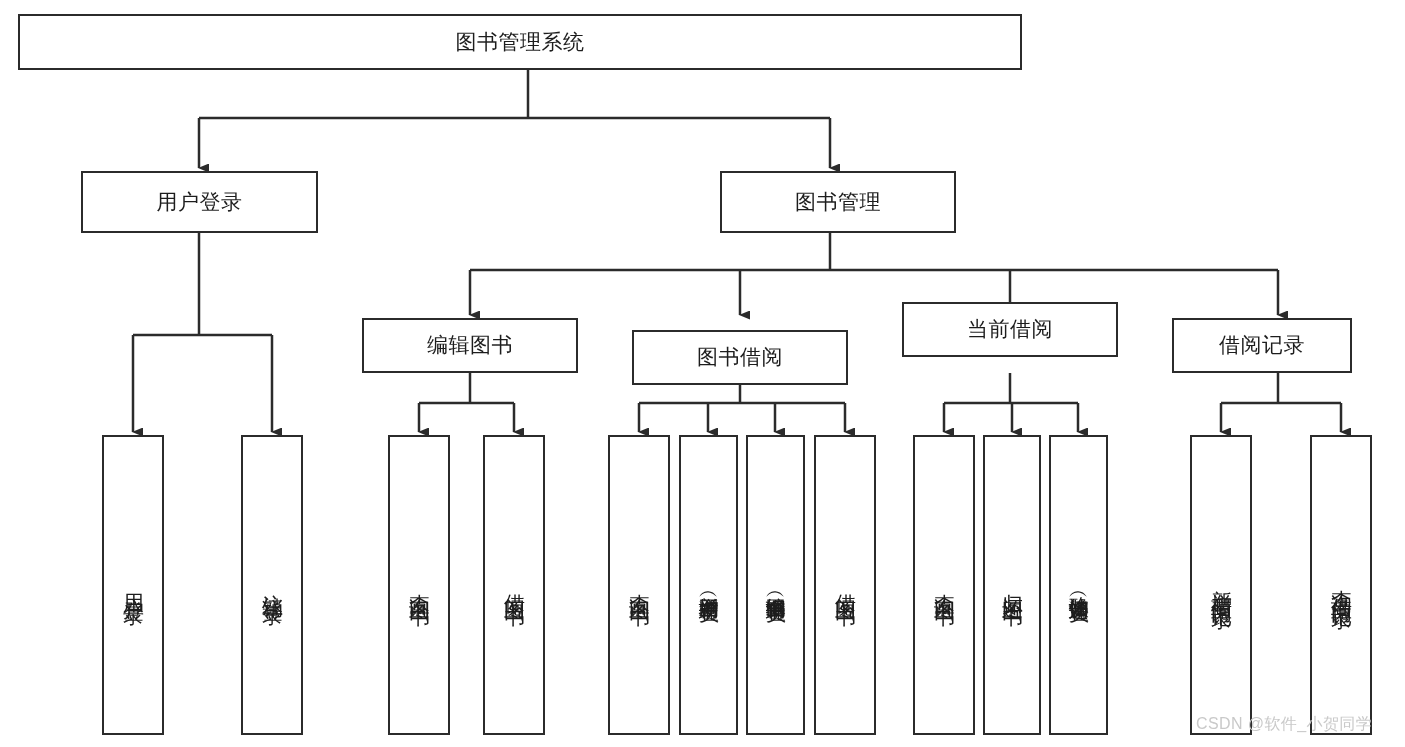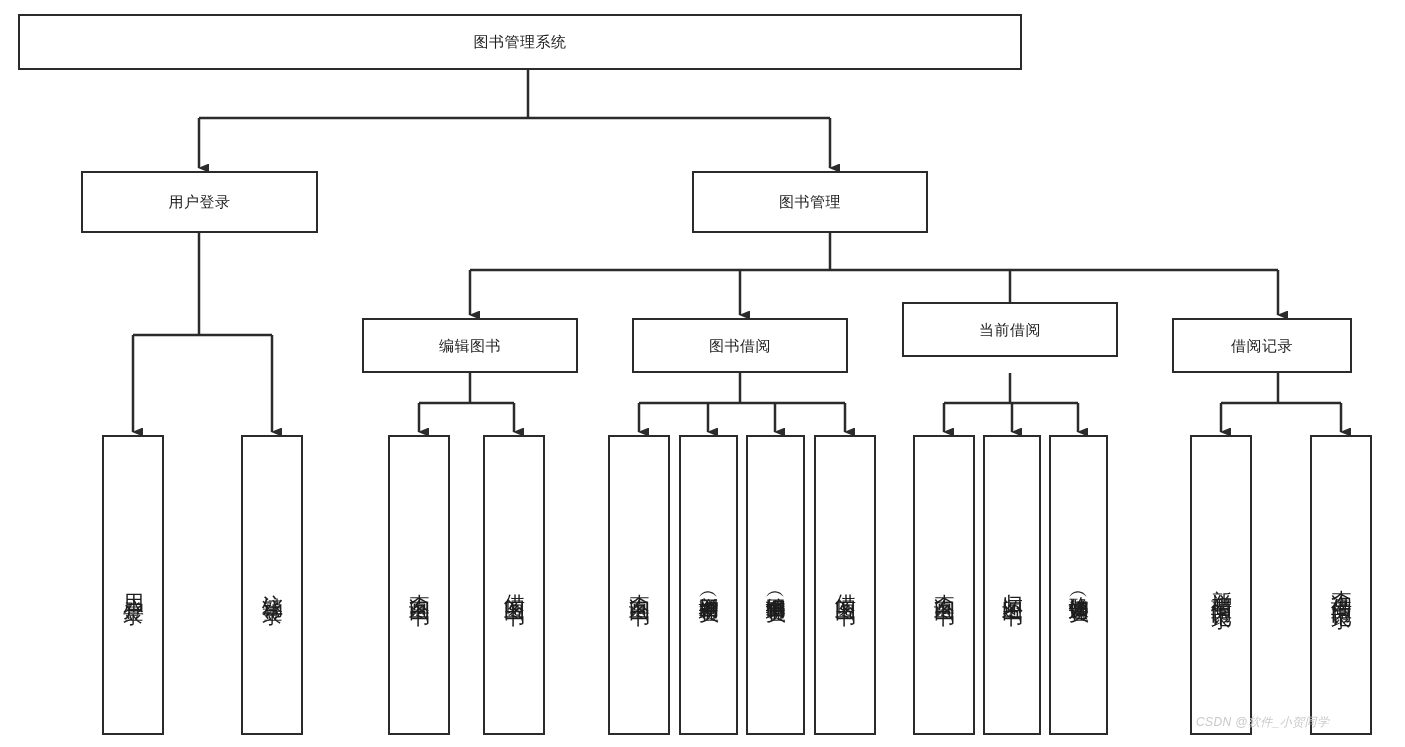--- a/index.html
+++ b/index.html
@@ -34,44 +34,43 @@
     justify-content: center;
     overflow: hidden;
   }
   .node .label {
     color: #1d1d1d;
     line-height: 1.18;
     text-align: center;
     white-space: nowrap;
   }
   .node.horizontal .label {
-    font-size: 15px;
+    font-size: 21px;
     letter-spacing: 0.5px;
   }
   .node.vertical {
     align-items: center;
   }
   .node.vertical .label {
     writing-mode: vertical-rl;
     text-orientation: upright;
     font-size: 21px;
     letter-spacing: 4px;
   }
   .node.vertical.tight .label {
     letter-spacing: 1px;
     font-size: 20px;
   }
   .watermark {
     position: absolute;
     color: #c9c9c9;
-    font-size: 12px;
+    font-size: 16px;
     white-space: nowrap;
     pointer-events: none;
     letter-spacing: 0.4px;
-    font-style: italic;
   }
 </style>
 </head>
 <body>
 
 <div id="canvas">
   <svg class="edges" id="edge-layer" viewBox="0 0 1405 747" xmlns="http://www.w3.org/2000/svg">
     <defs>
       <marker id="arrowhead" markerWidth="9" markerHeight="11" refX="4.5" refY="10" orient="auto" markerUnits="userSpaceOnUse">
         <polygon points="0,0 9,0 4.5,11" fill="#2b2b2b"></polygon>
@@ -113,27 +112,27 @@
         <line x1="1341" y1="403" x2="1341" y2="432" stroke="#2b2b2b" stroke-width="2.5" marker-end="url(#arrowhead)"></line>
       </g>
   </svg>
   <div id="node-layer">
       <div class="node horizontal" style="left: 18px; top: 14px; width: 1004px; height: 56px;">
         <span class="label">图书管理系统</span>
       </div>
       <div class="node horizontal" style="left: 81px; top: 171px; width: 237px; height: 62px;">
         <span class="label">用户登录</span>
       </div>
-      <div class="node horizontal" style="left: 692px; top: 171px; width: 236px; height: 62px;">
+      <div class="node horizontal" style="left: 720px; top: 171px; width: 236px; height: 62px;">
         <span class="label">图书管理</span>
       </div>
       <div class="node horizontal" style="left: 362px; top: 318px; width: 216px; height: 55px;">
         <span class="label">编辑图书</span>
       </div>
-      <div class="node horizontal" style="left: 632px; top: 318px; width: 216px; height: 55px;">
+      <div class="node horizontal" style="left: 632px; top: 330px; width: 216px; height: 55px;">
         <span class="label">图书借阅</span>
       </div>
       <div class="node horizontal" style="left: 902px; top: 302px; width: 216px; height: 55px;">
         <span class="label">当前借阅</span>
       </div>
       <div class="node horizontal" style="left: 1172px; top: 318px; width: 180px; height: 55px;">
         <span class="label">借阅记录</span>
       </div>
       <div class="node vertical" style="left: 102px; top: 435px; width: 62px; height: 300px;">
         <span class="label">用户登录</span>

